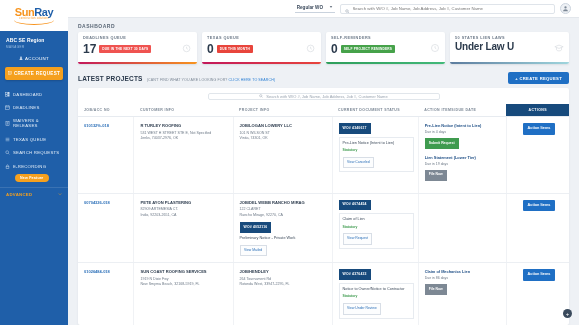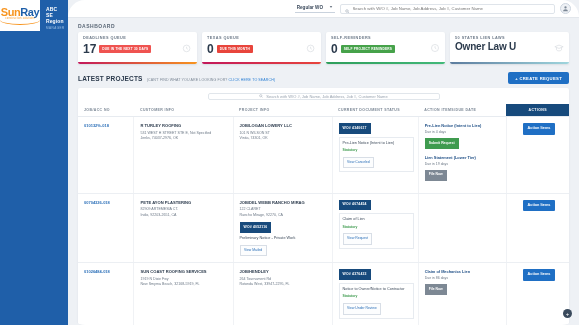--- a/index.html
+++ b/index.html
@@ -8,21 +8,21 @@
     font-family: "Liberation Sans", sans-serif;
     background: #eef1f5;
     overflow: hidden;
   }
   .app { display: flex; width: 579px; height: 325px; position: relative; }
 
   
   .sidebar {
     width: 68px; height: 325px;
     background: #1f5fa9;
-    display: flex; 
+    display: flex; flex-direction: column;
     flex: 0 0 68px;
     overflow: hidden;
   }
   .logo-box {
     background: #ffffff;
     height: 31px;
     display: flex; flex-direction: column;
     align-items: center; justify-content: center;
     padding-top: 1px;
   }
@@ -66,21 +66,21 @@
   }
   .nav-adv {
     display: flex; align-items: center; justify-content: space-between;
     padding: 4px 6px; color: #f5a01e; font-size: 4.3px;
     font-weight: bold; letter-spacing: .3px;
     border-top: 1px solid rgba(255,255,255,.12);
     margin-top: 2px;
   }
 
   
-  .main { flex: 1; height: 325px; display: flex; flex-direction: column; background: #eef1f5; overflow: hidden; border-radius: 17px; }
+  .main { flex: 1; height: 325px; display: flex; flex-direction: column; background: #eef1f5; overflow: hidden; }
   .topbar {
     height: 18px; background: #ffffff; display: flex;
     align-items: center; justify-content: flex-end; gap: 5px;
     padding: 0 8px; border-bottom: 1px solid #e3e7ec;
   }
   .wo-select {
     display: flex; align-items: center; gap: 6px;
     font-size: 4.6px; color: #3c4a5c; font-weight: bold;
     border-bottom: 1px solid #c9d2dd; padding: 1px 2px 1.5px 2px;
   }
@@ -376,21 +376,21 @@
               <circle cx="12" cy="12" r="8.5"></circle>
               <path d="M12 7.5V12l3 2"></path>
             </svg>
         </span>
         <div class="card-bar bar3"></div>
       </div>
 
 
       <div class="card">
         <div class="card-title">50 STATES LIEN LAWS</div>
-        <div class="card-big">Owner Law U</div>
+        <div class="card-big">Under Law U</div>
         <span class="card-ico">
           <svg width="10" height="10" viewBox="0 0 24 24" fill="none" stroke="#8c97a4" stroke-width="1.6">
               <path d="M2 9l10-4 10 4-10 4z"></path>
               <path d="M6 11v5c0 1.5 3 3 6 3s6-1.5 6-3v-5"></path>
             </svg>
         </span>
         <div class="card-bar bar5"></div>
       </div>
     </div>
 

